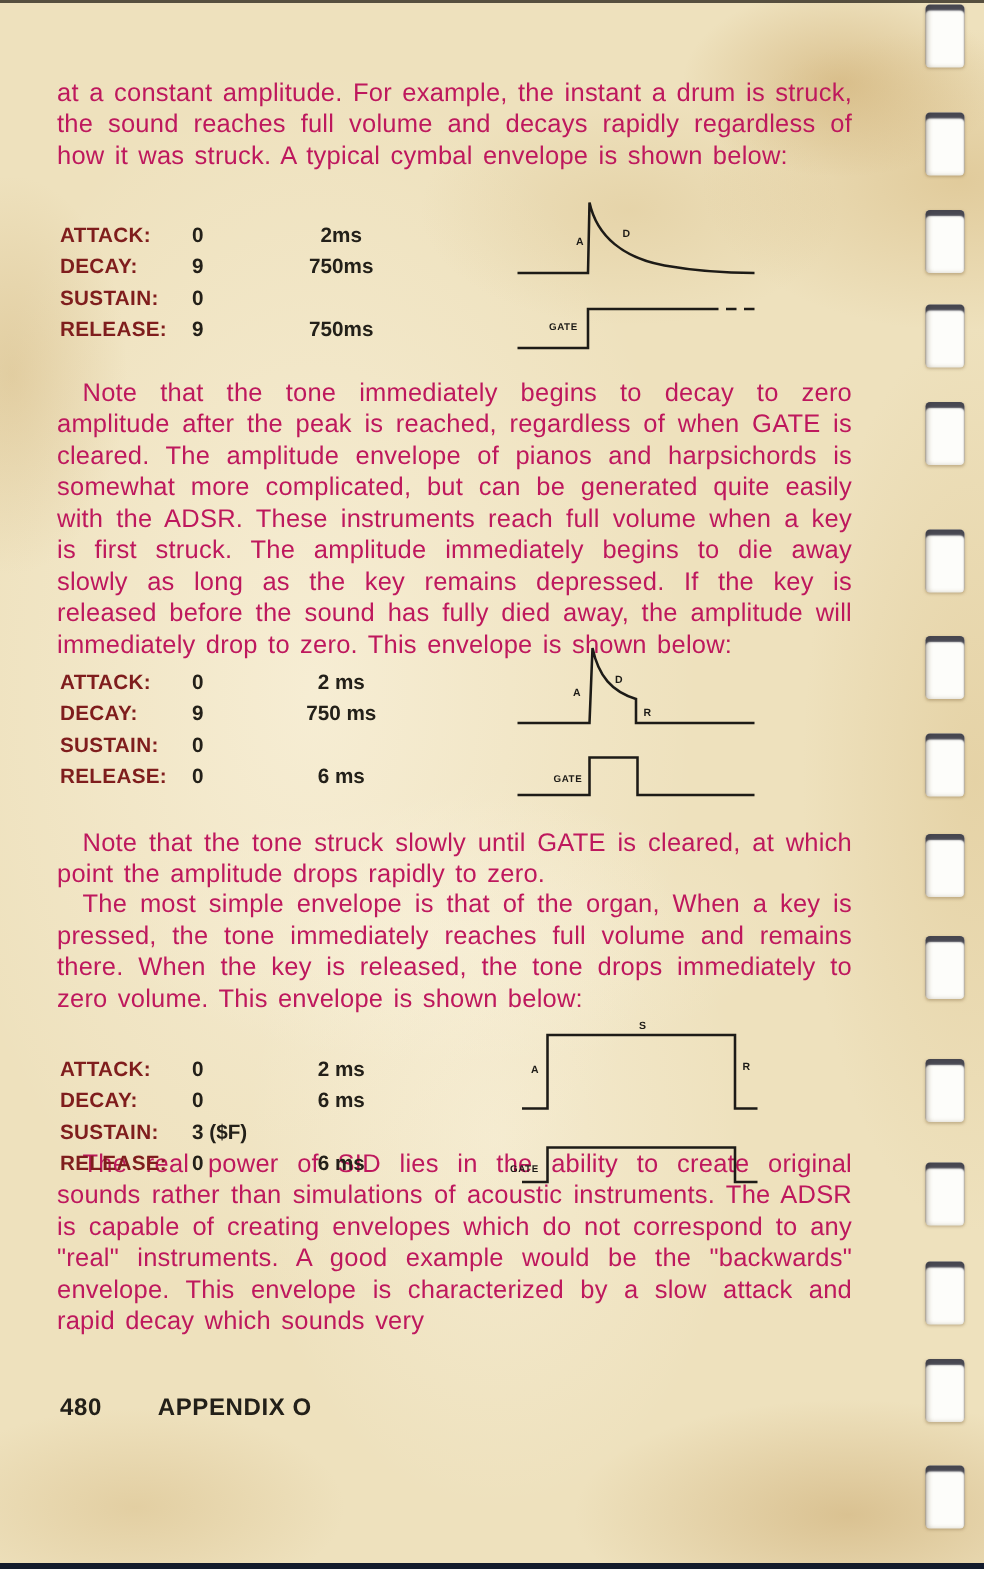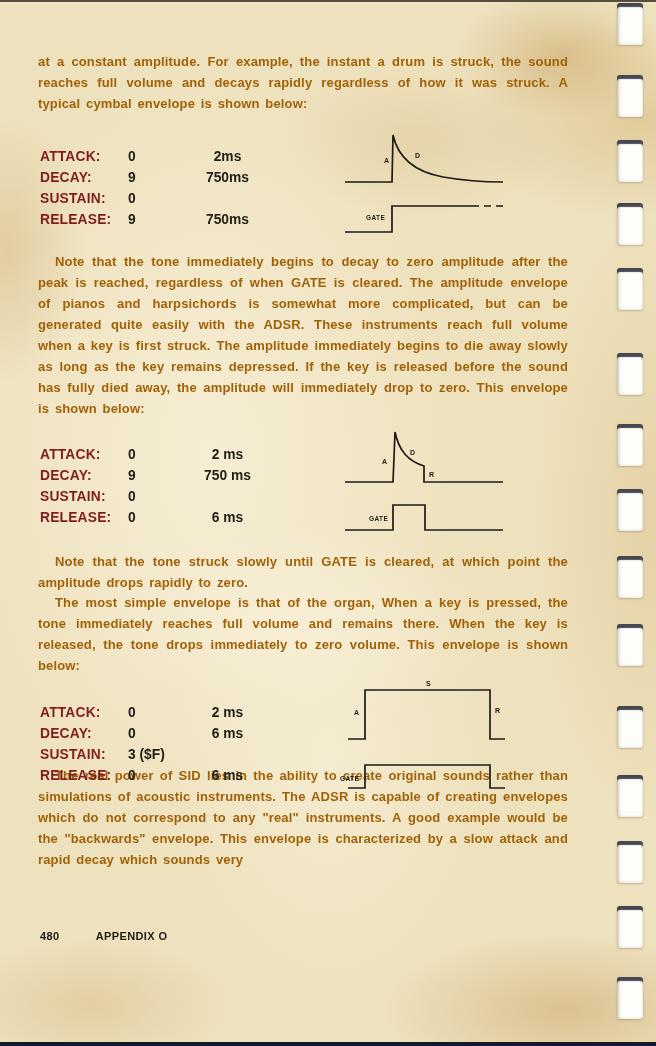--- a/index.html
+++ b/index.html
@@ -21,34 +21,34 @@
   }
   .edge-top{position:absolute;left:0;top:0;width:656px;height:2px;background:rgba(35,30,22,.75);}
   .edge-bottom{position:absolute;left:0;bottom:0;width:656px;height:4px;background:#131b2b;}
   .hole{
     position:absolute;left:617px;width:26px;height:42px;border-radius:3px;
     background:#fdfdfa;
     box-shadow: inset 0 4px 1px rgba(28,28,40,.8), inset 2px 0 3px rgba(90,70,40,.25), 0 1px 2px rgba(120,95,55,.35);
   }
   .para{
     position:absolute;left:38px;width:530px;
-    font-size:13px;line-height:21px;font-weight:700;color:#a16207;
+    font-size:17px;line-height:21px;font-weight:400;color:#be185d;
     text-align:justify;letter-spacing:.15px;word-spacing:2px;
   }
   .indent{text-indent:17px;}
   .adsr{position:absolute;left:40px;width:235px;font-weight:700;font-size:13.8px;}
   .adsr-row{display:flex;height:21px;line-height:21px;}
   .t-label{width:88px;color:#7f1d1d;letter-spacing:.2px;}
   .t-val{width:52px;color:#232019;}
   .t-time{width:95px;text-align:center;color:#232019;}
   svg{position:absolute;overflow:visible;}
   svg path, svg line{stroke:#1d1b17;stroke-width:1.7;fill:none;stroke-linejoin:miter;}
   svg text{font-family:"Liberation Sans",sans-serif;font-weight:700;fill:#1d1b17;font-size:7px;}
   svg text.gate{font-size:6.5px;letter-spacing:.4px;}
-  .footer{position:absolute;left:40px;top:930px;font-size:11px;font-weight:700;color:#232019;letter-spacing:.4px;}
+  .footer{position:absolute;left:40px;top:930px;font-size:16px;font-weight:700;color:#232019;letter-spacing:.4px;}
   .footer .pg{margin-right:33px;}
 </style>
 </head>
 <body>
 
 <div class="edge-top"></div>
 <div class="edge-bottom"></div>
 
 <div class="hole" style="top:3px"></div>
 <div class="hole" style="top:75px"></div>

